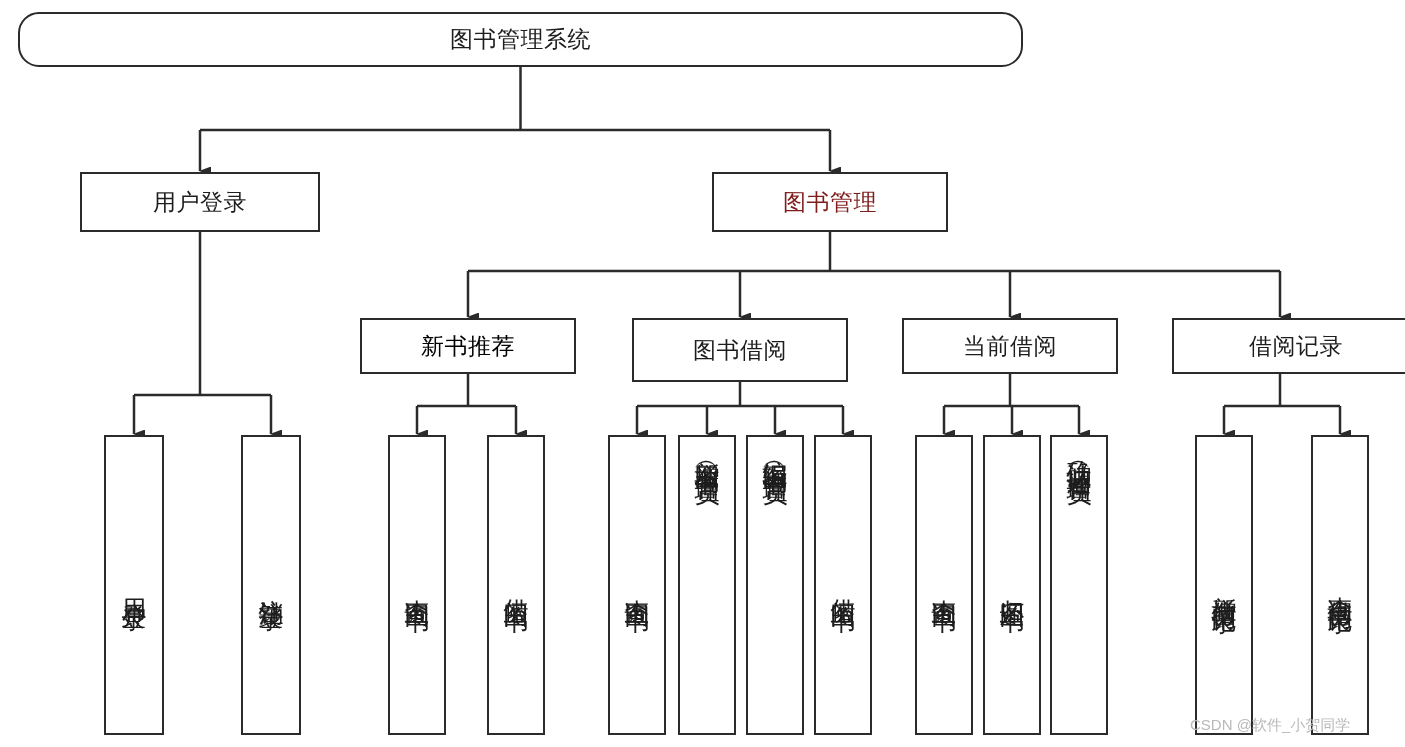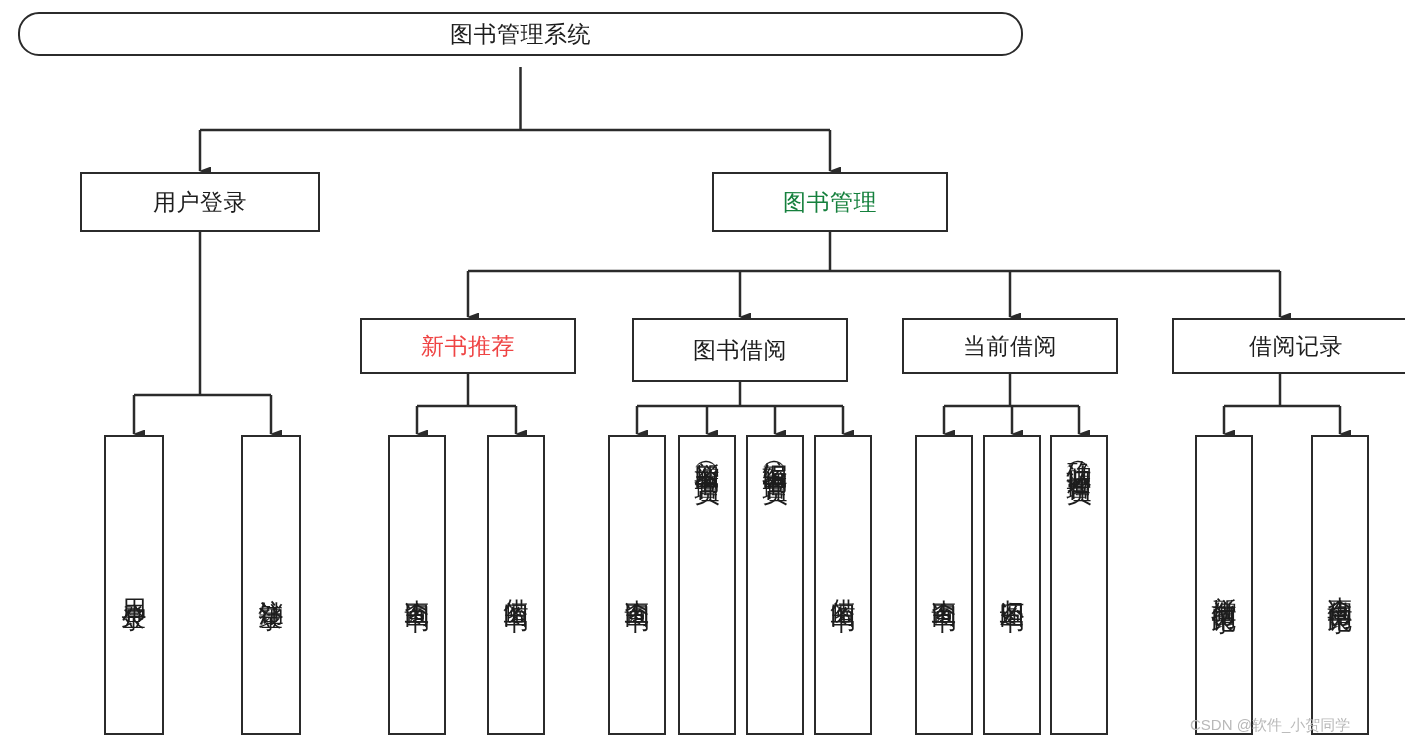--- a/index.html
+++ b/index.html
@@ -110,31 +110,31 @@
         <line x1="1012" y1="406" x2="1012" y2="434" stroke="#2b2b2b" stroke-width="2.5" marker-end="url(#arrowhead)"></line>
         <line x1="1079" y1="406" x2="1079" y2="434" stroke="#2b2b2b" stroke-width="2.5" marker-end="url(#arrowhead)"></line>
         <line x1="1280" y1="374" x2="1280" y2="406" stroke="#2b2b2b" stroke-width="2.5"></line>
         <line x1="1224" y1="406" x2="1340" y2="406" stroke="#2b2b2b" stroke-width="2.5"></line>
         <line x1="1224" y1="406" x2="1224" y2="434" stroke="#2b2b2b" stroke-width="2.5" marker-end="url(#arrowhead)"></line>
         <line x1="1340" y1="406" x2="1340" y2="434" stroke="#2b2b2b" stroke-width="2.5" marker-end="url(#arrowhead)"></line>
       </g>
   </svg>
 
   <div id="node-layer">
-      <div class="node-box horizontal" style="left: 18px; top: 12px; width: 1005px; height: 44px; border-color: rgb(43, 43, 43); border-radius: 21px;">
+      <div class="node-box horizontal" style="left: 18px; top: 12px; width: 1005px; height: 55px; border-color: rgb(43, 43, 43); border-radius: 21px;">
         <div class="node-label" style="color: rgb(29, 29, 29);">图书管理系统</div>
       </div>
       <div class="node-box horizontal" style="left: 80px; top: 172px; width: 240px; height: 60px; border-color: rgb(43, 43, 43);">
         <div class="node-label" style="color: rgb(29, 29, 29);">用户登录</div>
       </div>
       <div class="node-box horizontal" style="left: 712px; top: 172px; width: 236px; height: 60px; border-color: rgb(43, 43, 43);">
-        <div class="node-label" style="color: #15803d;">图书管理</div>
+        <div class="node-label" style="color: #7f1d1d;">图书管理</div>
       </div>
       <div class="node-box horizontal" style="left: 360px; top: 318px; width: 216px; height: 56px; border-color: rgb(43, 43, 43);">
-        <div class="node-label" style="color: #ef4444;">新书推荐</div>
+        <div class="node-label" style="color: #000000;">新书推荐</div>
       </div>
       <div class="node-box horizontal" style="left: 632px; top: 318px; width: 216px; height: 64px; border-color: rgb(43, 43, 43);">
         <div class="node-label" style="color: rgb(29, 29, 29);">图书借阅</div>
       </div>
       <div class="node-box horizontal" style="left: 902px; top: 318px; width: 216px; height: 56px; border-color: rgb(43, 43, 43);">
         <div class="node-label" style="color: rgb(29, 29, 29);">当前借阅</div>
       </div>
       <div class="node-box horizontal" style="left: 1172px; top: 318px; width: 248px; height: 56px; border-color: rgb(43, 43, 43);">
         <div class="node-label" style="color: rgb(29, 29, 29);">借阅记录</div>
       </div>

